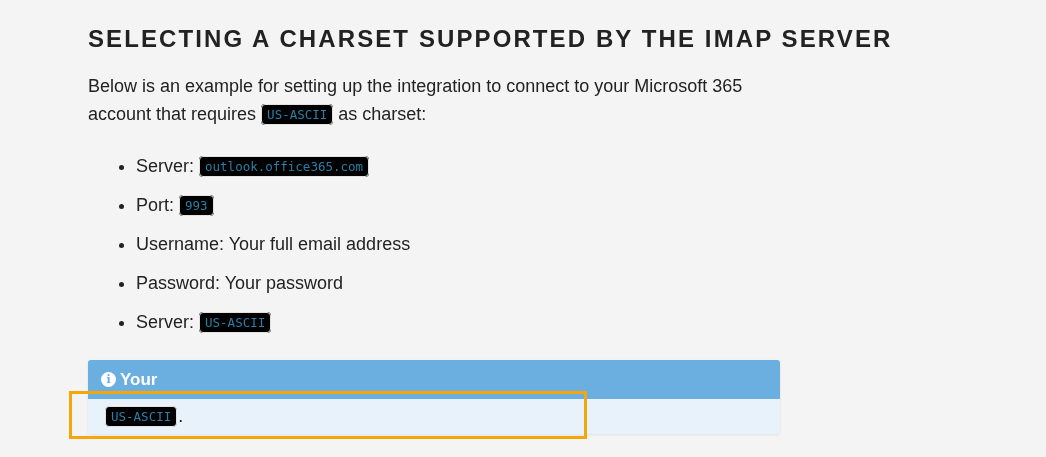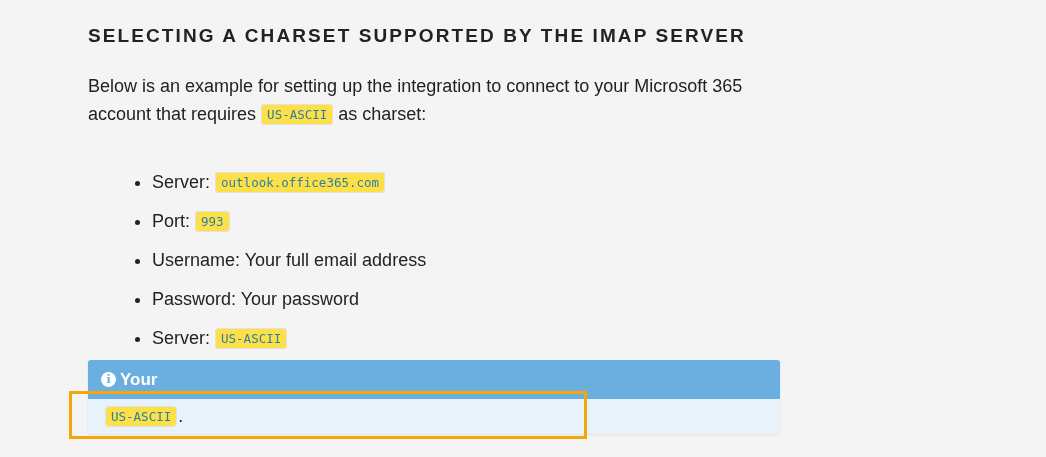--- a/index.html
+++ b/index.html
@@ -19,51 +19,51 @@
       position: absolute;
       left: 88px;
       top: 0;
       width: 692px;
     }
     h2.section-title {
       position: absolute;
       left: 0;
       top: 25px;
       margin: 0;
-      font-size: 19px;
+      font-size: 24px;
       font-weight: bold;
       letter-spacing: 2.1px;
       color: #222222;
       white-space: nowrap;
     }
     p.intro {
       position: absolute;
       left: 0;
       top: 72px;
       margin: 0;
       width: 680px;
       font-size: 18px;
       line-height: 28px;
       color: #222222;
     }
     code {
       font-family: "DejaVu Sans Mono", "Liberation Mono", monospace;
       font-size: 12.5px;
       color: #2b7fa8;
-      background: #fde047;
+      background: #000000;
       border: 1px solid #e2e2e2;
       border-radius: 4px;
       padding: 2px 5px;
       vertical-align: 1px;
     }
     ul.settings {
       position: absolute;
       left: 0;
       top: 148px;
-      margin: 16px;
+      margin: 0;
       padding: 0 0 0 48px;
       list-style: disc;
       font-size: 18px;
       color: #222222;
     }
     ul.settings li {
       height: 39px;
       line-height: 36px;
     }
     .note {

